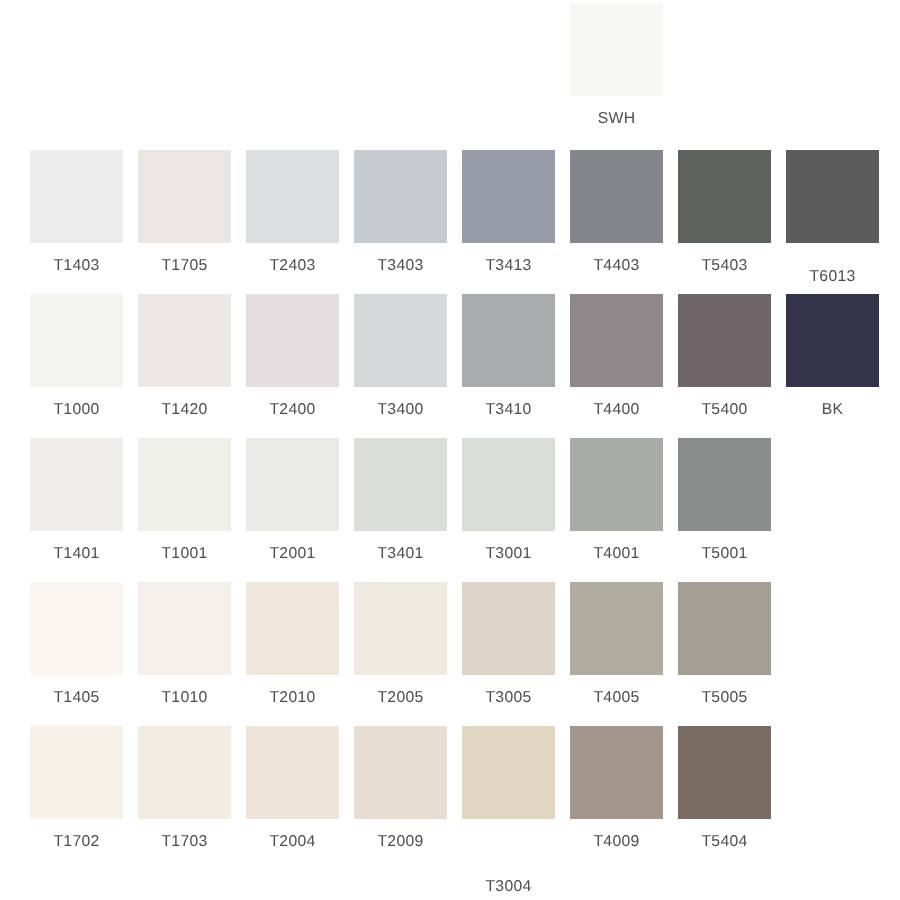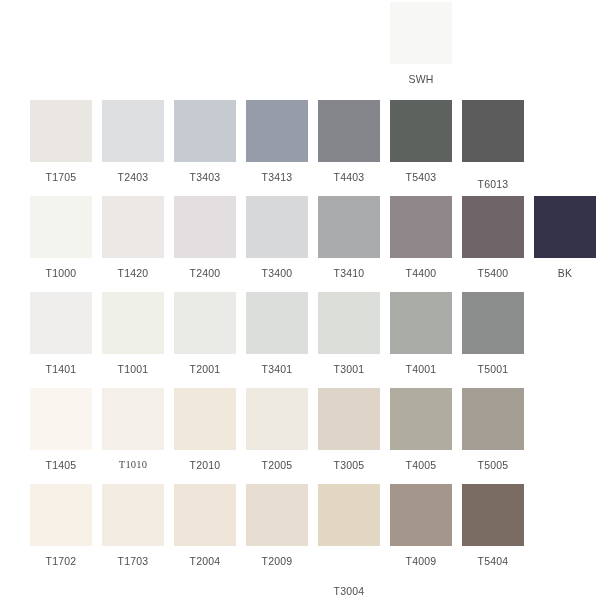--- a/index.html
+++ b/index.html
@@ -15,21 +15,21 @@
     overflow: hidden;
   }
   #palette {
     position: relative;
     width: 600px;
     height: 600px;
     background: #ffffff;
   }
   .swatch-row {
     position: absolute;
-    left: 10px;
+    left: 0;
     width: 540px;
     display: flex;
     flex-direction: row;
     justify-content: flex-start;
     padding-left: 20px;
     box-sizing: border-box;
   }
   .swatch-cell {
     width: 62px;
     margin-right: 10px;
@@ -75,20 +75,24 @@
 
   <div class="swatch-row" id="featured-row">
     <div class="swatch-cell">
       <span class="swatch-chip" style="background-color: rgb(247, 247, 246);"></span>
       <span class="swatch-label" style="color: rgb(77, 77, 77);">SWH</span>
     </div>
   </div>
 
   <div class="swatch-row" id="row-0">
     <div class="swatch-cell">
+      <span class="swatch-chip" style="background-color: rgb(237, 237, 238);"></span>
+      <span class="swatch-label" style="color: rgb(77, 77, 77);">T1403</span>
+    </div>
+    <div class="swatch-cell">
       <span class="swatch-chip" style="background-color: rgb(234, 230, 226);"></span>
       <span class="swatch-label" style="color: rgb(77, 77, 77);">T1705</span>
     </div>
     <div class="swatch-cell">
       <span class="swatch-chip" style="background-color: rgb(222, 223, 224);"></span>
       <span class="swatch-label" style="color: rgb(77, 77, 77);">T2403</span>
     </div>
     <div class="swatch-cell">
       <span class="swatch-chip" style="background-color: rgb(198, 203, 210);"></span>
       <span class="swatch-label" style="color: rgb(77, 77, 77);">T3403</span>
@@ -177,21 +181,21 @@
     </div>
   </div>
 
   <div class="swatch-row" id="row-3">
     <div class="swatch-cell">
       <span class="swatch-chip" style="background-color: rgb(250, 245, 238);"></span>
       <span class="swatch-label" style="color: rgb(77, 77, 77);">T1405</span>
     </div>
     <div class="swatch-cell">
       <span class="swatch-chip" style="background-color: rgb(244, 239, 232);"></span>
-      <span class="swatch-label" style="color: rgb(77, 77, 77); font-family: Liberation Serif, serif;">T1010</span>
+      <span class="swatch-label" style="color: rgb(77, 77, 77);">T1010</span>
     </div>
     <div class="swatch-cell">
       <span class="swatch-chip" style="background-color: rgb(241, 232, 220);"></span>
       <span class="swatch-label" style="color: rgb(77, 77, 77);">T2010</span>
     </div>
     <div class="swatch-cell">
       <span class="swatch-chip" style="background-color: rgb(238, 234, 226);"></span>
       <span class="swatch-label" style="color: rgb(77, 77, 77);">T2005</span>
     </div>
     <div class="swatch-cell">

